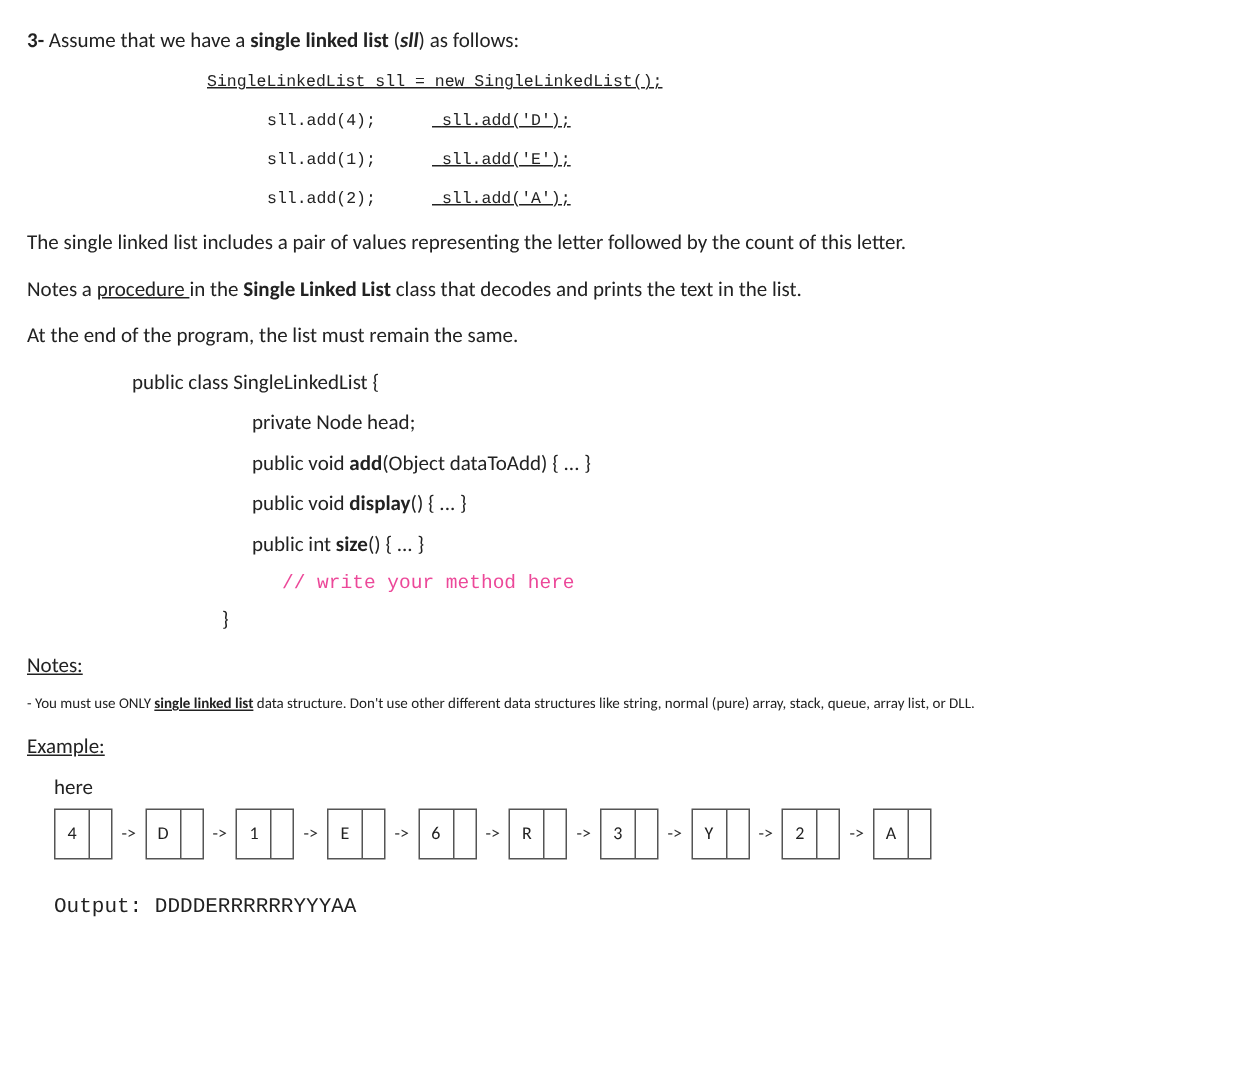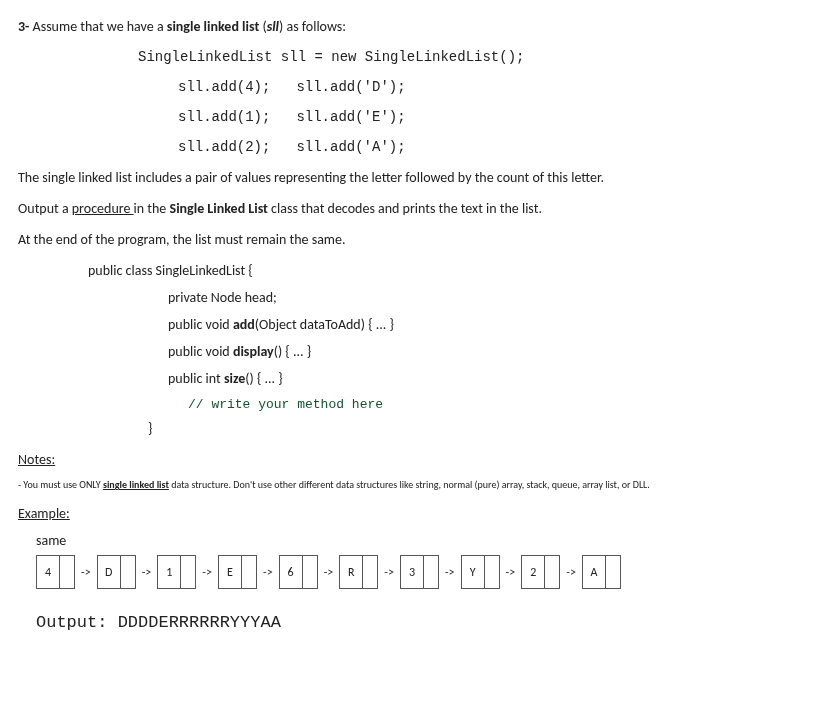--- a/index.html
+++ b/index.html
@@ -7,32 +7,33 @@
     font-size: 14px;
     color: #222;
     margin: 0;
     padding: 18px 18px 18px 18px;
     width: 835px;
     box-sizing: border-box;
     background: #fff;
   }
   .mono {
     font-family: "Courier New", monospace;
-    font-size: 14px;
+    font-size: 11px;
+    text-decoration: underline;
   }
   .q-line { margin: 0 0 14px 0; }
   .code-init { margin-left: 120px; margin-bottom: 14px; }
   .code-pair-block { margin-left: 160px; }
   .code-pair { margin-bottom: 14px; }
   .code-pair span.left { display:inline-block; width: 110px; }
   .para { margin: 0 0 14px 0; }
   .class-block { margin-left: 70px; margin-bottom: 10px; }
   .class-inner { margin-left: 80px; }
   .class-inner div { margin: 10px 0; }
-  .comment-line { margin-left: 100px; color: #14532d; font-family: "Courier New", monospace; font-size: 13px; margin-top:8px; margin-bottom:8px;}
+  .comment-line { margin-left: 100px; color: #ec4899; font-family: "Courier New", monospace; font-size: 13px; margin-top:8px; margin-bottom:8px;}
   .close-brace { margin-left: 60px; margin-top: 6px; }
   b { font-weight: bold; }
   u { text-decoration: underline; }
   i { font-style: italic; }
   .notes-hdr { text-decoration: underline; margin-bottom: 10px; }
   .example-hdr { text-decoration: underline; font-weight: normal; margin: 14px 0 10px 0; }
   .head-label { margin: 6px 0 6px 18px; }
   .ll-row {
     display: flex;
     align-items: center;
@@ -49,21 +50,21 @@
     width: 22px;
     height: 32px;
     display:flex;
     align-items:center;
     justify-content:center;
     font-size: 12px;
   }
   .node .cell + .cell { border-left: 1px solid #555; }
   .node .ptr { width: 14px; }
   .arrow { font-size: 12px; color:#333; padding: 0 2px; }
-  .output-line { font-family: "Courier New", monospace; font-size: 17px; margin-left: 18px; }
+  .output-line { font-family: "Courier New", monospace; font-size: 14px; margin-left: 18px; }
   .note-line { font-size: 10px; margin-bottom: 8px; }
 </style>
 </head>
 <body>
 
 <p class="q-line">
   <b>3-</b><span> Assume that we have a </span><b>single linked list</b><span> (</span><i><b>sll</b></i><span>) as follows:</span>
 </p>
 
 <div class="mono code-init">SingleLinkedList sll = new SingleLinkedList();</div>
@@ -79,21 +80,21 @@
   </div>
   <div class="code-pair">
     <span class="left">sll.add(2);</span>
     <span>sll.add('A');</span>
   </div>
 </div>
 
 <p class="para">The single linked list includes a pair of values representing the letter followed by the count of this letter.</p>
 
 <p class="para">
-  <span>Output a </span><u>procedure </u><span>in the </span><b>Single Linked List</b><span> class that decodes and prints the text in the list.</span>
+  <span>Notes a </span><u>procedure </u><span>in the </span><b>Single Linked List</b><span> class that decodes and prints the text in the list.</span>
 </p>
 
 <p class="para">At the end of the program, the list must remain the same.</p>
 
 <div class="class-block">
   <div>public class SingleLinkedList {</div>
   <div class="class-inner">
     <div>private Node head;</div>
     <div>
       <span>public void </span><b>add</b><span>(Object dataToAdd) { ... }</span>
@@ -110,21 +111,21 @@
 </div>
 
 <p class="notes-hdr">Notes:</p>
 
 <p class="note-line">
   <span>- You must use ONLY </span><b><u>single linked list</u></b><span> data structure. Don't use other different data structures like string, normal (pure) array, stack, queue, array list, or DLL.</span>
 </p>
 
 <p class="example-hdr">Example:</p>
 
-<div class="head-label">same</div>
+<div class="head-label">here</div>
 
 <div class="ll-row">
   <div class="node">
       <div class="cell">4</div>
       <div class="cell ptr"></div>
     </div>
   <span class="arrow">-&gt;</span>
   <div class="node">
       <div class="cell">D</div>
       <div class="cell ptr"></div>

